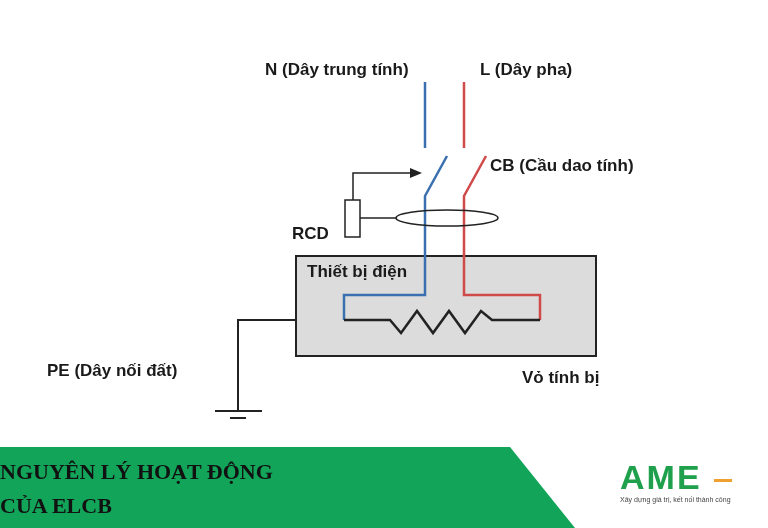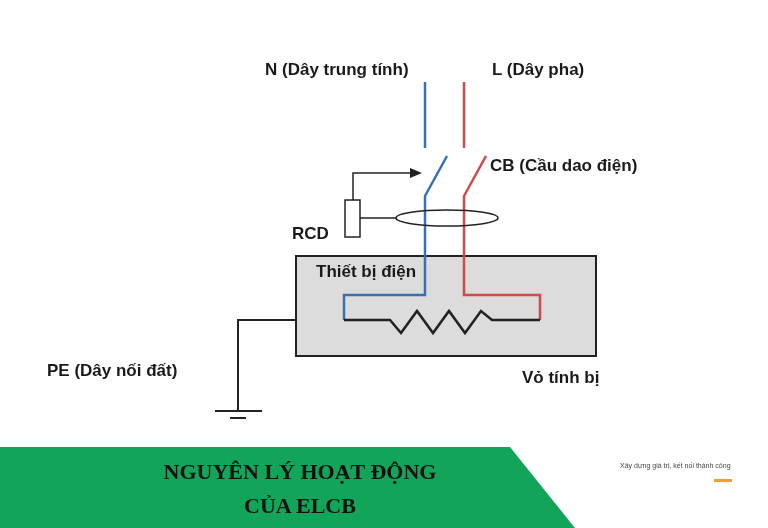--- a/index.html
+++ b/index.html
@@ -1,19 +1,19 @@
 <!DOCTYPE html>
 <html><head>
 <meta charset="utf-8">
 <style>
   html, body { margin:0; padding:0; }
   body { width:768px; height:528px; background:#ffffff; position:relative; overflow:hidden; font-family:"Liberation Sans", sans-serif; }
   .diagram { position:absolute; left:0; top:0; width:768px; height:528px; }
   .lbl { position:absolute; font-family:"Liberation Sans", sans-serif; font-weight:bold; color:#1a1a1a; font-size:17px; white-space:nowrap; }
-  .banner-text { position:absolute; left:0; top:455px; width:520px; text-align:center; font-family:"Liberation Serif", serif; font-weight:bold; font-size:22px; color:#111; line-height:34px;padding-left:40px; }
+  .banner-text { position:absolute; left:0; top:455px; width:520px; text-align:left; font-family:"Liberation Serif", serif; font-weight:bold; font-size:22px; color:#111; line-height:34px; }
   .logo { position:absolute; left:620px; top:460px; width:120px; }
   .logo-main { font-family:"Liberation Sans", sans-serif; font-weight:bold; font-size:34px; color:#1fa04c; letter-spacing:2px; line-height:34px; }
   .logo-sub { font-family:"Liberation Sans", sans-serif; font-size:7px; color:#444; margin-top:2px; white-space:nowrap; }
 </style>
 </head>
 <body>
 
 <svg class="diagram" viewBox="0 0 768 528" width="768" height="528">
 
   <rect x="296" y="256" width="300" height="100" fill="#dcdcdc" stroke="#222" stroke-width="2"></rect>
@@ -34,27 +34,28 @@
 
   <polyline points="296,320 238,320 238,410" fill="none" stroke="#222" stroke-width="2"></polyline>
   <line x1="215" y1="411" x2="262" y2="411" stroke="#222" stroke-width="2"></line>
   <line x1="230" y1="418" x2="246" y2="418" stroke="#222" stroke-width="2"></line>
 
   <polygon points="0,447 510,447 575,528 0,528" fill="#12a55a"></polygon>
   <rect x="714" y="479" width="18" height="3" fill="#f0a030"></rect>
 </svg>
 
 <div class="lbl" style="left:265px;top:60px;text-align:right;">N (Dây trung tính)</div>
-<div class="lbl" style="left:492px;top:60px;">L (Dây pha)</div>
-<div class="lbl" style="left:490px;top:156px;">CB (Cầu dao điện)</div>
+<div class="lbl" style="left:480px;top:60px;">L (Dây pha)</div>
+<div class="lbl" style="left:490px;top:156px;">CB (Cầu dao tính)</div>
 <div class="lbl" style="left:292px;top:224px;">RCD</div>
-<div class="lbl" style="left:316px;top:262px;">Thiết bị điện</div>
+<div class="lbl" style="left:307px;top:262px;">Thiết bị điện</div>
 <div class="lbl" style="left:47px;top:361px;">PE (Dây nối đất)</div>
 <div class="lbl" style="left:522px;top:368px;">Vỏ tính bị</div>
 
 <div class="banner-text">
   <div>NGUYÊN LÝ HOẠT ĐỘNG</div>
   <div>CỦA ELCB</div>
 </div>
 
 <div class="logo">
+  <div class="logo-main">AME</div>
   <div class="logo-sub">Xây dựng giá trị, kết nối thành công</div>
 </div>
 
 </body></html>

